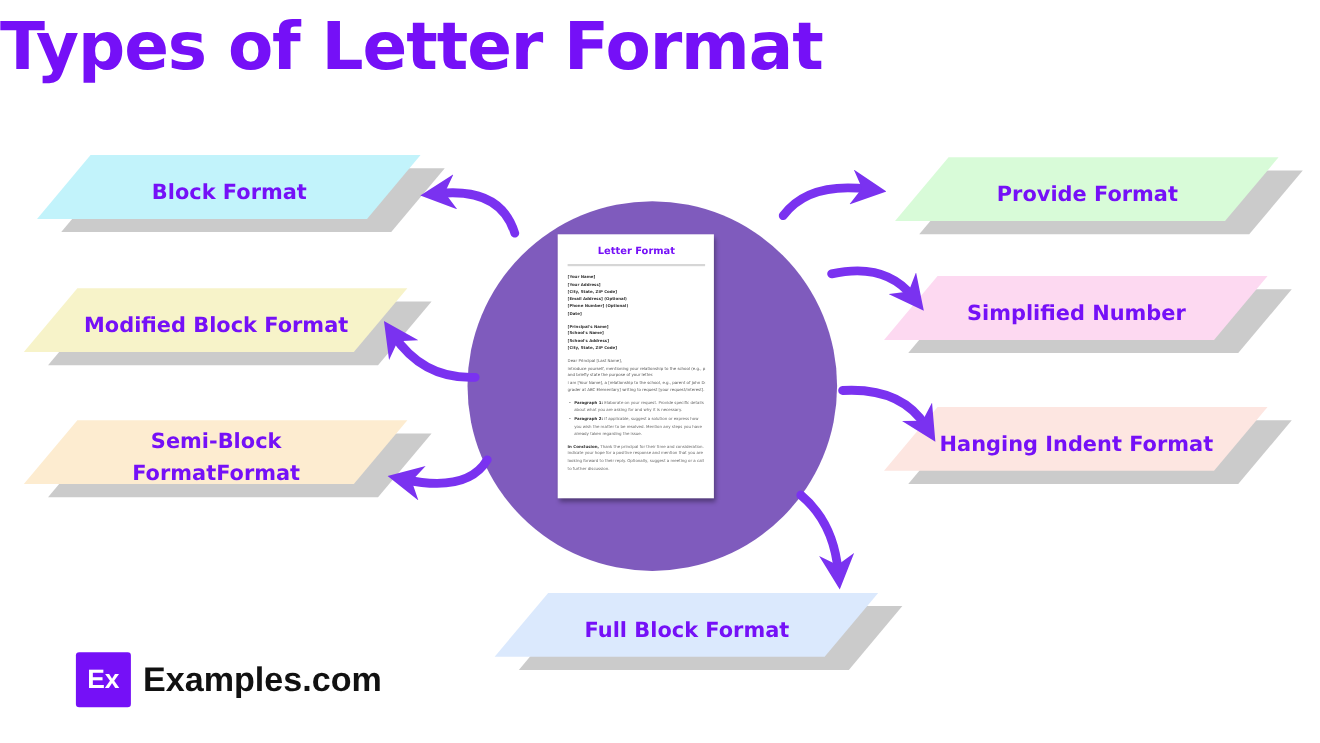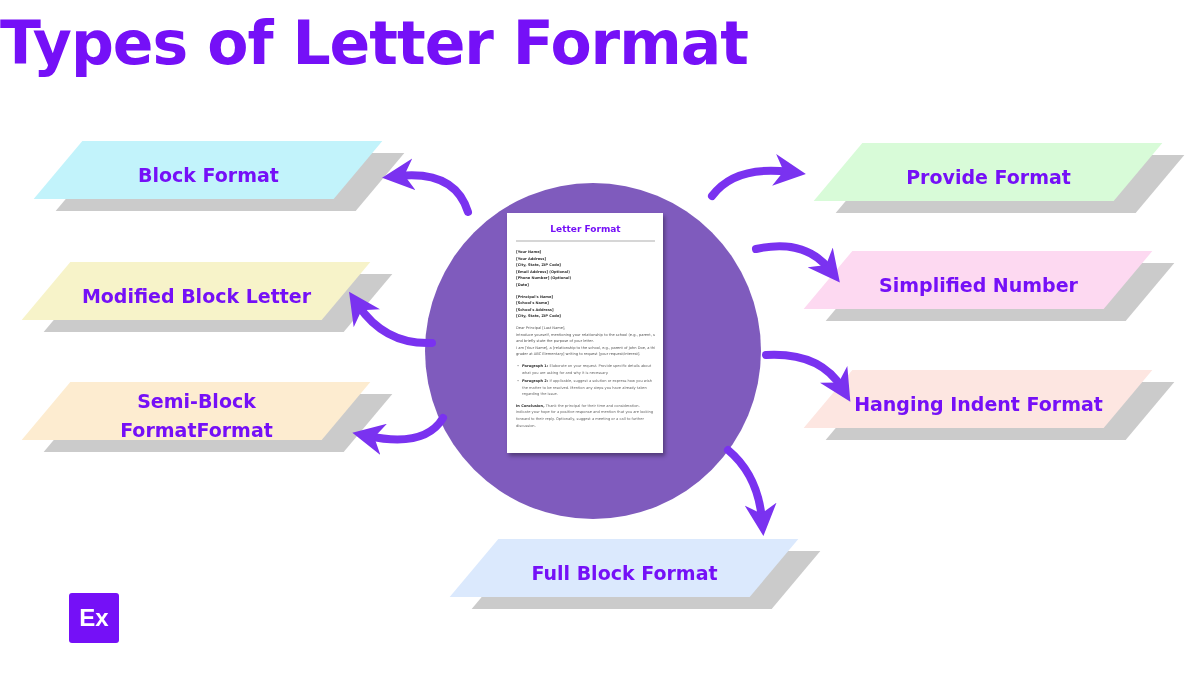--- a/index.html
+++ b/index.html
@@ -24,21 +24,21 @@
     font-family: "DejaVu Sans", sans-serif; font-weight: bold; font-size: 19px;
     color: #7510f7; line-height: 29px; white-space: pre-line;
   }
 
   .circle {
     position: absolute; left: 425px; top: 183px; width: 336px; height: 336px;
     border-radius: 50%; background: #7f5bbd;
   }
 
   .doc {
-    position: absolute; left: 507px; top: 213px; width: 156px; height: 240px;
+    position: absolute; left: 507px; top: 213px; width: 142px; height: 240px;
     background: #ffffff; box-shadow: 2px 3px 4px rgba(0,0,0,0.35);
     padding: 9px 8px 0 9px;
   }
   .doc-title {
     text-align: center; font-weight: bold; font-size: 9px; color: #7510f7;
     line-height: 14px; padding-bottom: 4px; border-bottom: 2px solid #d6d6d6;
     margin-bottom: 7px;
   }
   .doc-line { font-size: 3.6px; line-height: 6.6px; color: #555; white-space: nowrap; overflow: hidden; }
   .doc-line.b { font-weight: bold; color: #333; }
@@ -68,21 +68,21 @@
 
 <div class="card" style="left:36px; top:141px;">
   <div class="shadow"></div>
   <div class="face" style="background:#c2f3fb;"></div>
   <div class="label">Block Format</div>
 </div>
 
 <div class="card" style="left:24px; top:262px;">
   <div class="shadow"></div>
   <div class="face" style="background:#f7f3c9;"></div>
-  <div class="label">Modified Block Letter</div>
+  <div class="label">Modified Block Format</div>
 </div>
 
 <div class="card" style="left:24px; top:382px;">
   <div class="shadow"></div>
   <div class="face" style="background:#fdecd0;"></div>
   <div class="label">Semi-Block
 FormatFormat</div>
 </div>
 
 <div class="card" style="left:816px; top:143px;">
@@ -158,13 +158,14 @@
   </div>
   <div class="doc-gap"></div>
   <div class="doc-bullet" style="padding-left:0; white-space:normal;">
     <b>In Conclusion,</b>
     <span>Thank the principal for their time and consideration. Indicate your hope for a positive response and mention that you are looking forward to their reply. Optionally, suggest a meeting or a call to further discussion.</span>
   </div>
 </div>
 
 <div class="logo">
   <div class="logo-box">Ex</div>
+  <div class="logo-text">Examples.com</div>
 </div>
 
 </body></html>

